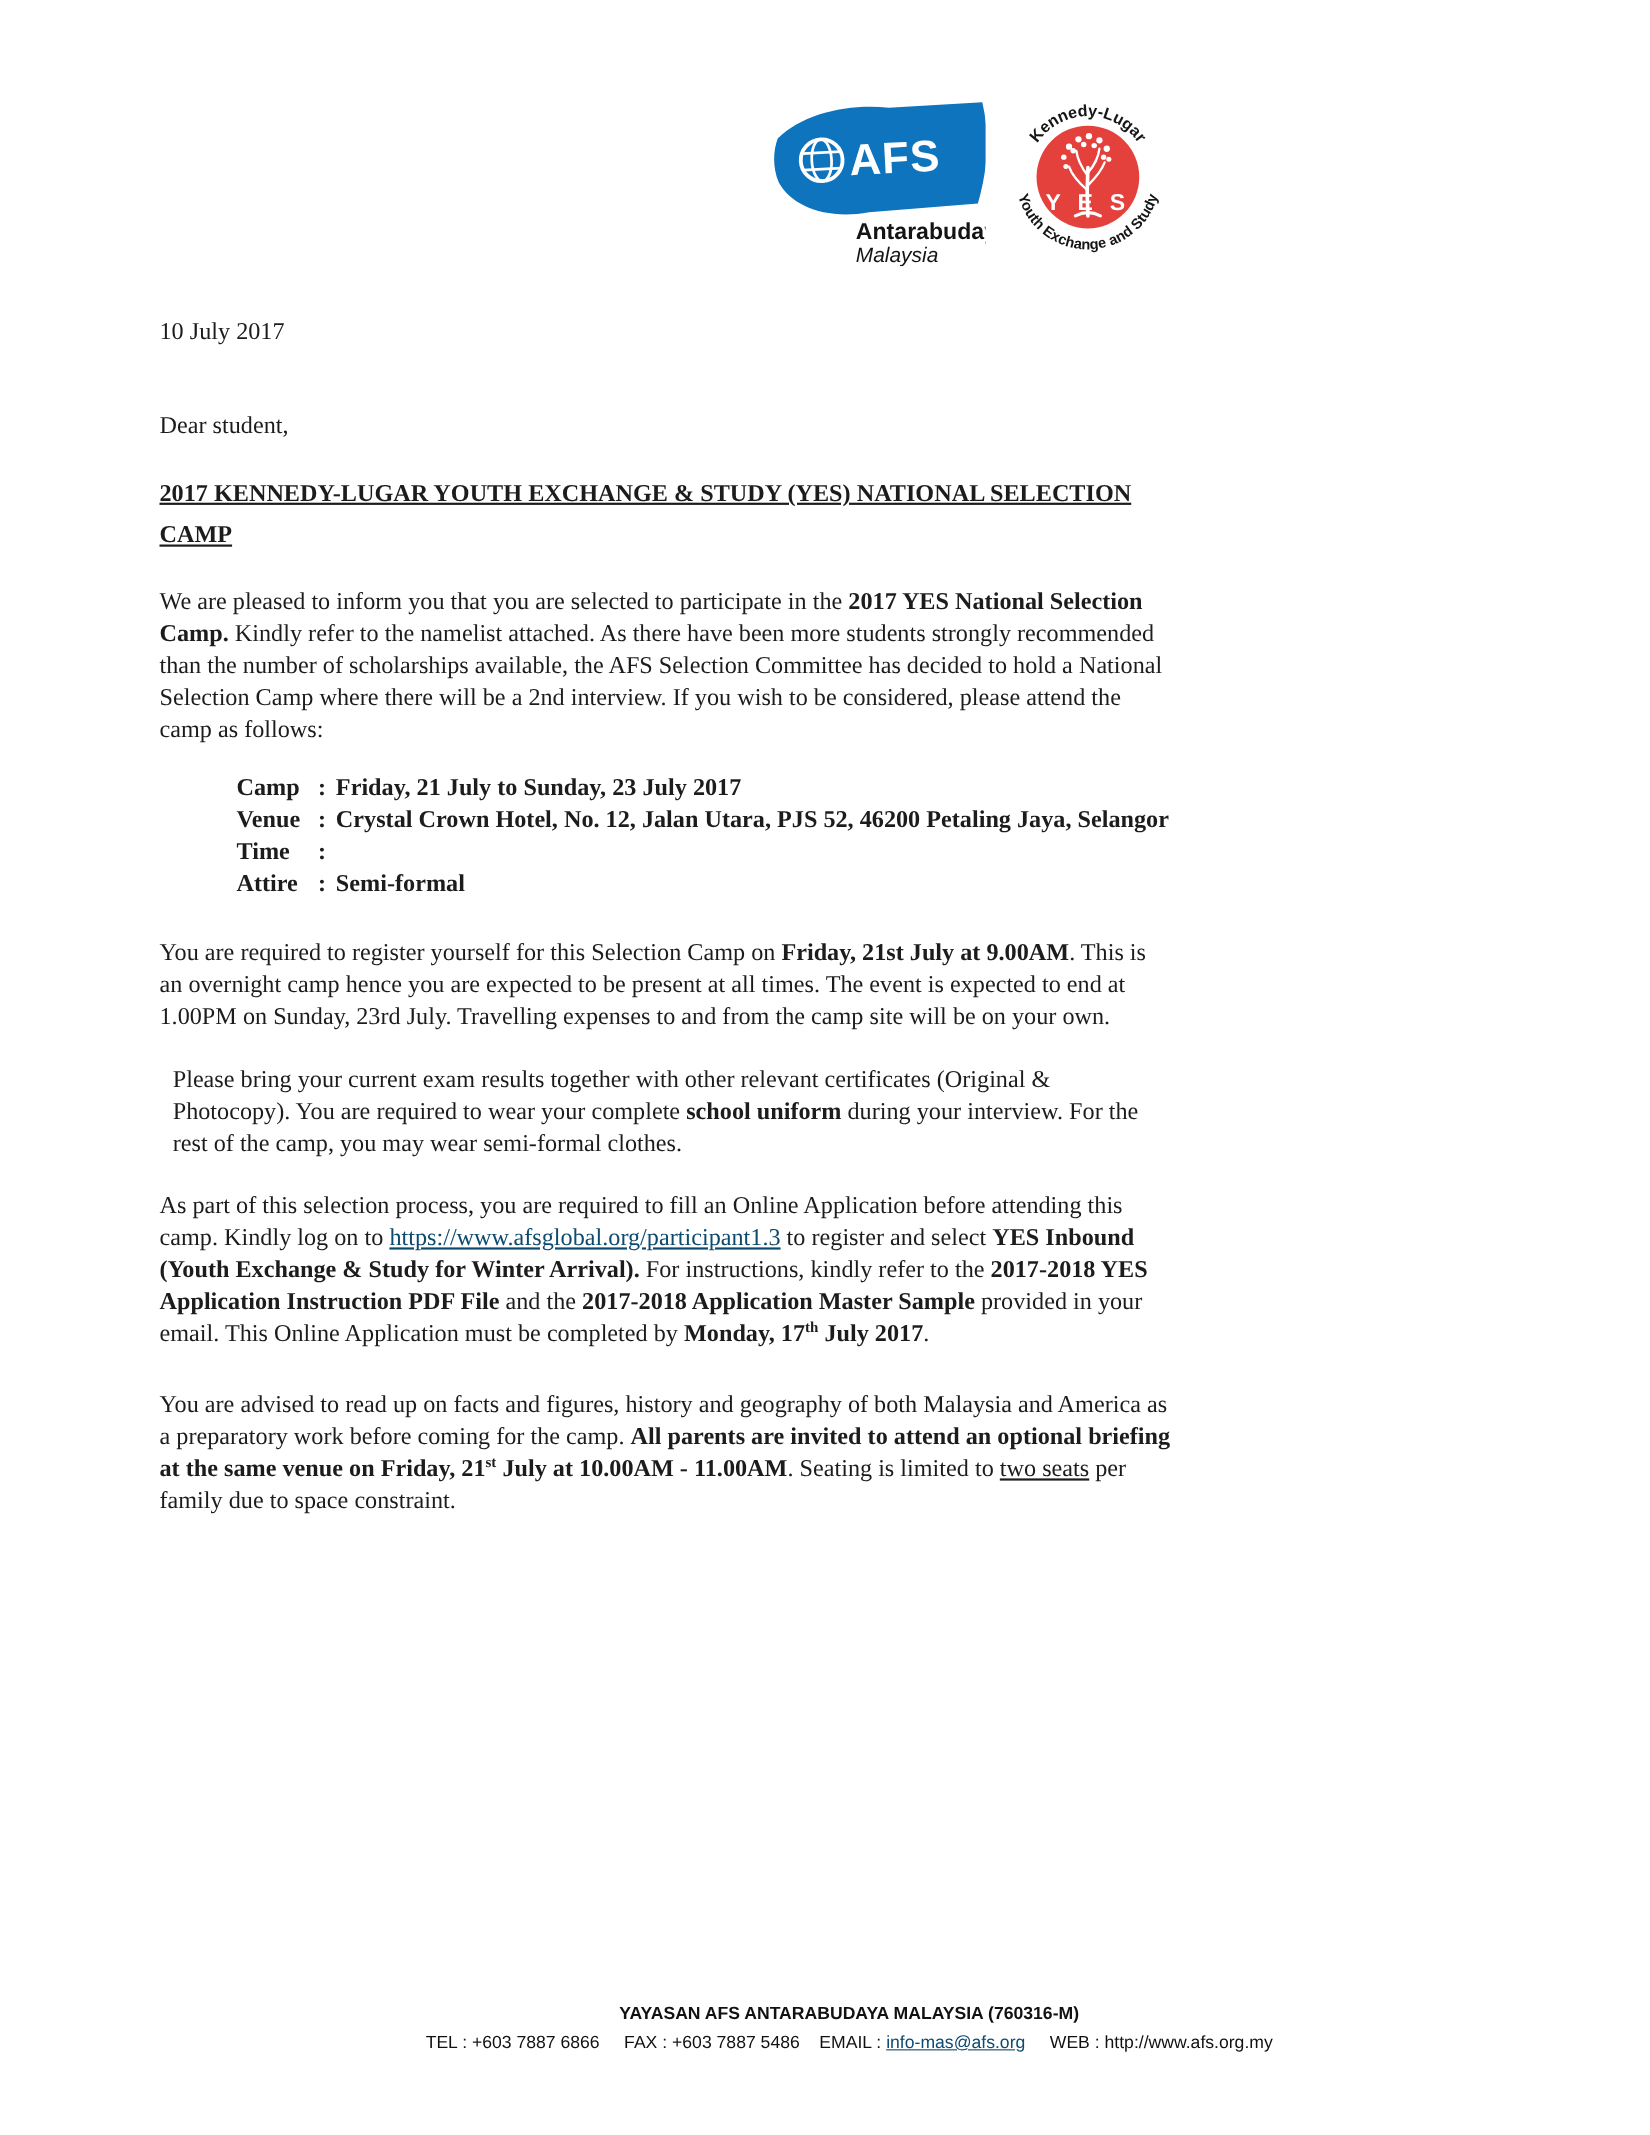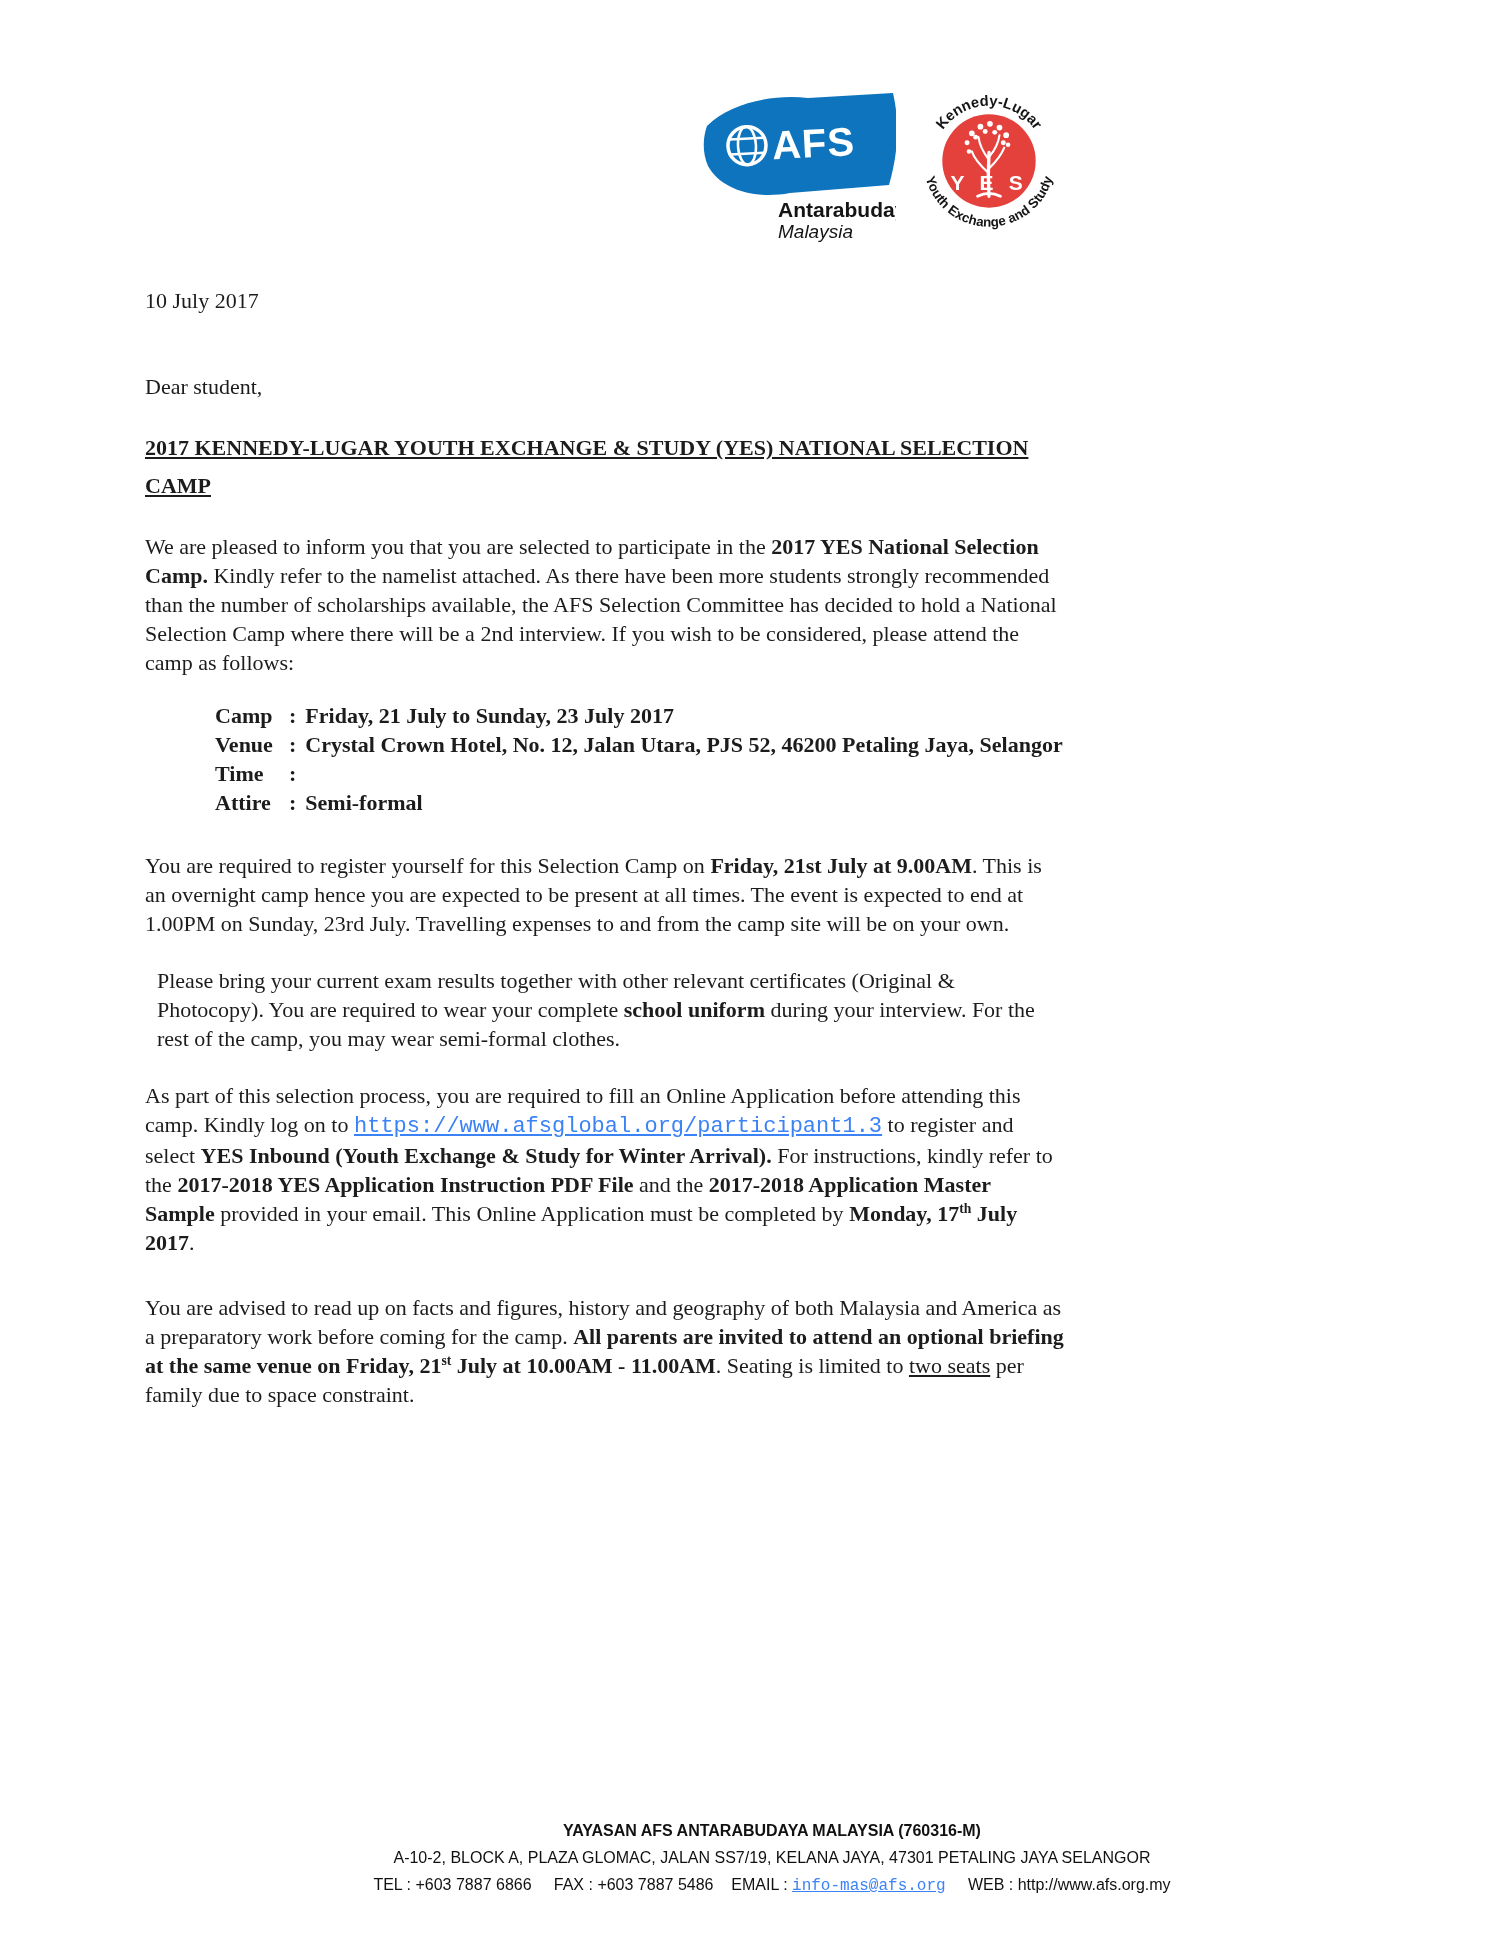--- a/index.html
+++ b/index.html
@@ -20,21 +20,21 @@
   .detail-row { display:flex; }
   .d-label { width:74px; flex:none; }
   .d-colon { flex:none; }
   .d-value { margin-left:9px; flex:1; }
   .p-register { margin-top:34px; }
   .p-bring { margin-top:28px;margin-left:12px; }
   .p-online { margin-top:28px; }
   .p-advice { margin-top:36px; }
   .bold { font-weight:bold;text-align:right; }
   .ul { text-decoration:underline; }
-  .lnk { color:#3b82f6; text-decoration:underline;font-family:Liberation Mono, monospace; }
+  .lnk { color:#0c4a6e; text-decoration:underline; }
   .sup { font-size:0.62em; vertical-align:super; line-height:0; }
   .footer {
     position:absolute; left:0; right:0; top:1817px; text-align:center;
     font-family:"Liberation Sans", sans-serif; font-size:16px; line-height:27px; color:#111111;padding-left:44px;
   }
   .f1 { font-weight:bold; }
   svg text { font-family:"Liberation Sans", sans-serif; }
 </style>
 </head>
 <body>
@@ -130,17 +130,16 @@
     <p class="para p-bring"><span>Please bring your current exam results together with other relevant certificates (Original &amp; Photocopy). You are required to wear your complete </span><span class="bold">school uniform</span><span> during your interview. For the rest of the camp, you may wear semi-formal clothes.</span></p>
 
     <p class="para p-online"><span>As part of this selection process, you are required to fill an Online Application before attending this camp. Kindly log on to </span><a href="#" class="lnk">https://www.afsglobal.org/participant1.3</a><span> to register and select </span><span class="bold">YES Inbound (Youth Exchange &amp; Study for Winter Arrival).</span><span> For instructions, kindly refer to the </span><span class="bold">2017-2018 YES Application Instruction PDF File</span><span> and the </span><span class="bold">2017-2018 Application Master Sample</span><span> provided in your email. This Online Application must be completed by </span><span class="bold">Monday, 17</span><span class="bold sup">th</span><span class="bold"> July 2017</span><span>.</span></p>
 
     <p class="para p-advice"><span>You are advised to read up on facts and figures, history and geography of both Malaysia and America as a preparatory work before coming for the camp. </span><span class="bold">All parents are invited to attend an optional briefing at the same venue on Friday, 21</span><span class="bold sup">st</span><span class="bold"> July at 10.00AM - 11.00AM</span><span>. Seating is limited to </span><span class="ul">two seats</span><span> per family due to space constraint.</span></p>
 
   </div>
 
   <div class="footer">
     <div class="f1">YAYASAN AFS ANTARABUDAYA MALAYSIA (760316-M)</div>
-    <div class="f2">A-10-2, BLOCK A, PLAZA GLOMAC, JALAN SS7/19, KELANA JAYA, 47301 PETALING JAYA SELANGOR</div>
     <div class="f3"><span>TEL : +603 7887 6866&nbsp; &nbsp; &nbsp;FAX : +603 7887 5486&nbsp; &nbsp; EMAIL : </span><a href="#" class="lnk">info-mas@afs.org</a><span>&nbsp; &nbsp; &nbsp;WEB : http://www.afs.org.my</span></div>
   </div>
 
 </div>
 
 </body></html>

